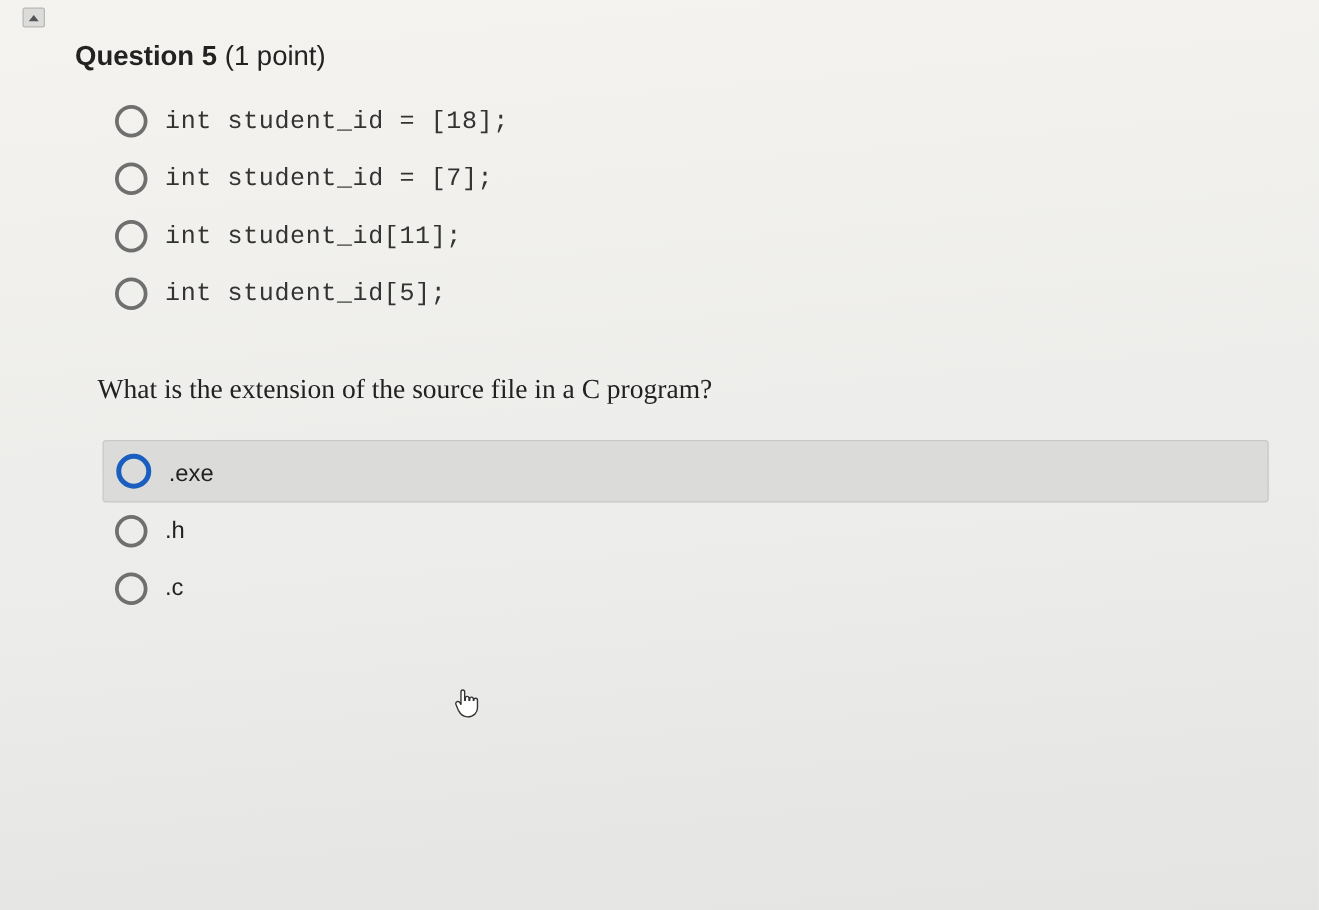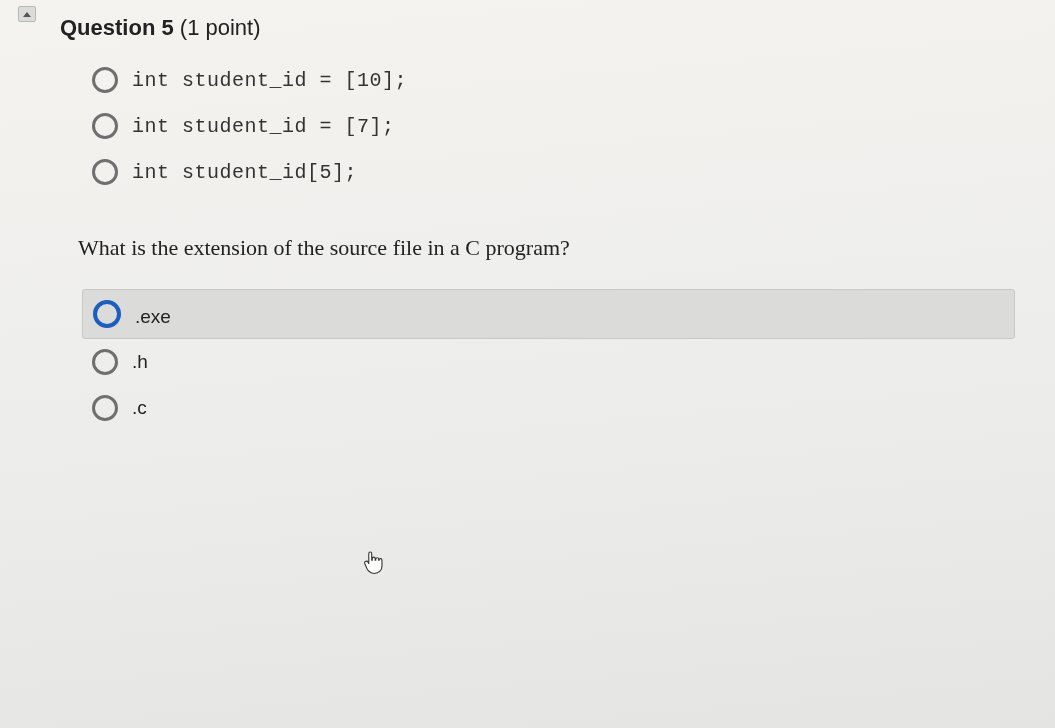--- a/index.html
+++ b/index.html
@@ -5,21 +5,21 @@
   * { box-sizing: border-box; margin: 0; padding: 0; }
   html, body { width: 1055px; height: 728px; }
   body {
     font-family: Arial, Helvetica, sans-serif;
     background: #f0f0ee;
     color: #2a2a2a;
     position: relative;
     overflow: hidden;
   }
   .page {
-    padding: 15px 40px 20px 60px;
+    padding: 32px 40px 20px 60px;
     background: linear-gradient(175deg, #f4f3f0 0%, #ececea 60%, #e4e4e2 100%);
     min-height: 728px;
     position: relative;
   }
   .scroll-stub {
     position: absolute;
     left: 18px;
     top: 6px;
     width: 18px;
     height: 16px;
@@ -106,25 +106,29 @@
   <div class="scroll-stub"></div>
 
   <div class="question-block">
     <div class="q-header">
       <span class="num">Question 5</span>
       <span class="pts">(1 point)</span>
     </div>
     <div class="options">
       <div class="option mono">
         <span class="radio"></span>
-        <span class="opt-label">int student_id = [10];</span>
+        <span class="opt-label">int student_id = [18];</span>
       </div>
       <div class="option mono">
         <span class="radio"></span>
         <span class="opt-label">int student_id = [7];</span>
+      </div>
+      <div class="option mono">
+        <span class="radio"></span>
+        <span class="opt-label">int student_id[11];</span>
       </div>
       <div class="option mono">
         <span class="radio"></span>
         <span class="opt-label">int student_id[5];</span>
       </div>
     </div>
   </div>
 
   <div class="question-block" style="position:relative;">
     <div class="q-prompt serif">What is the extension of the source file in a C program?</div>

